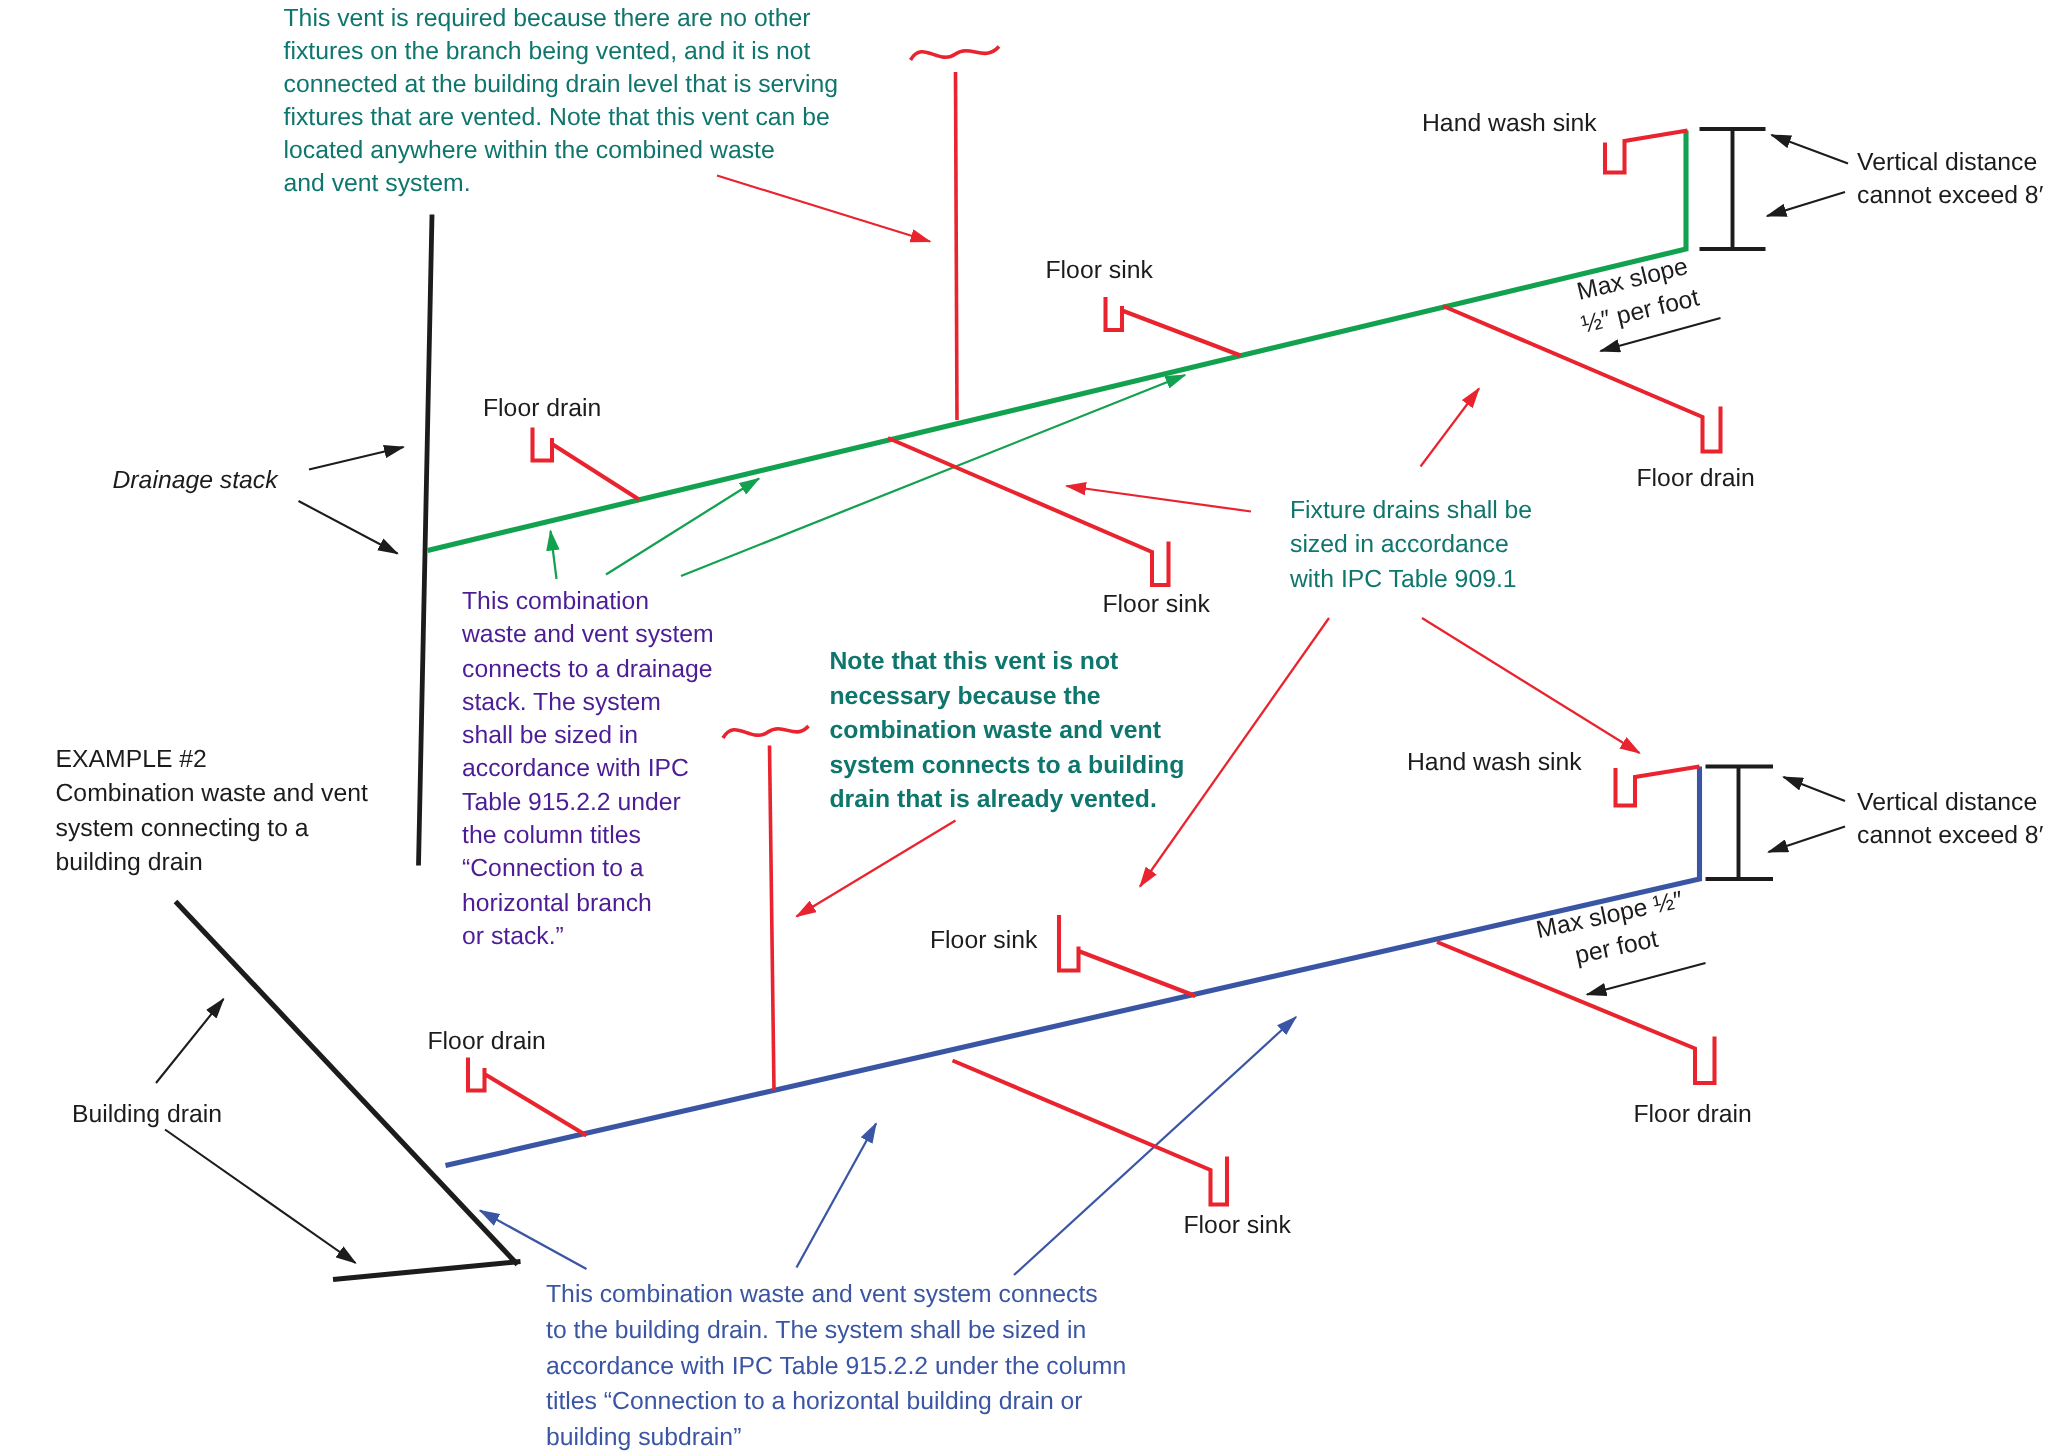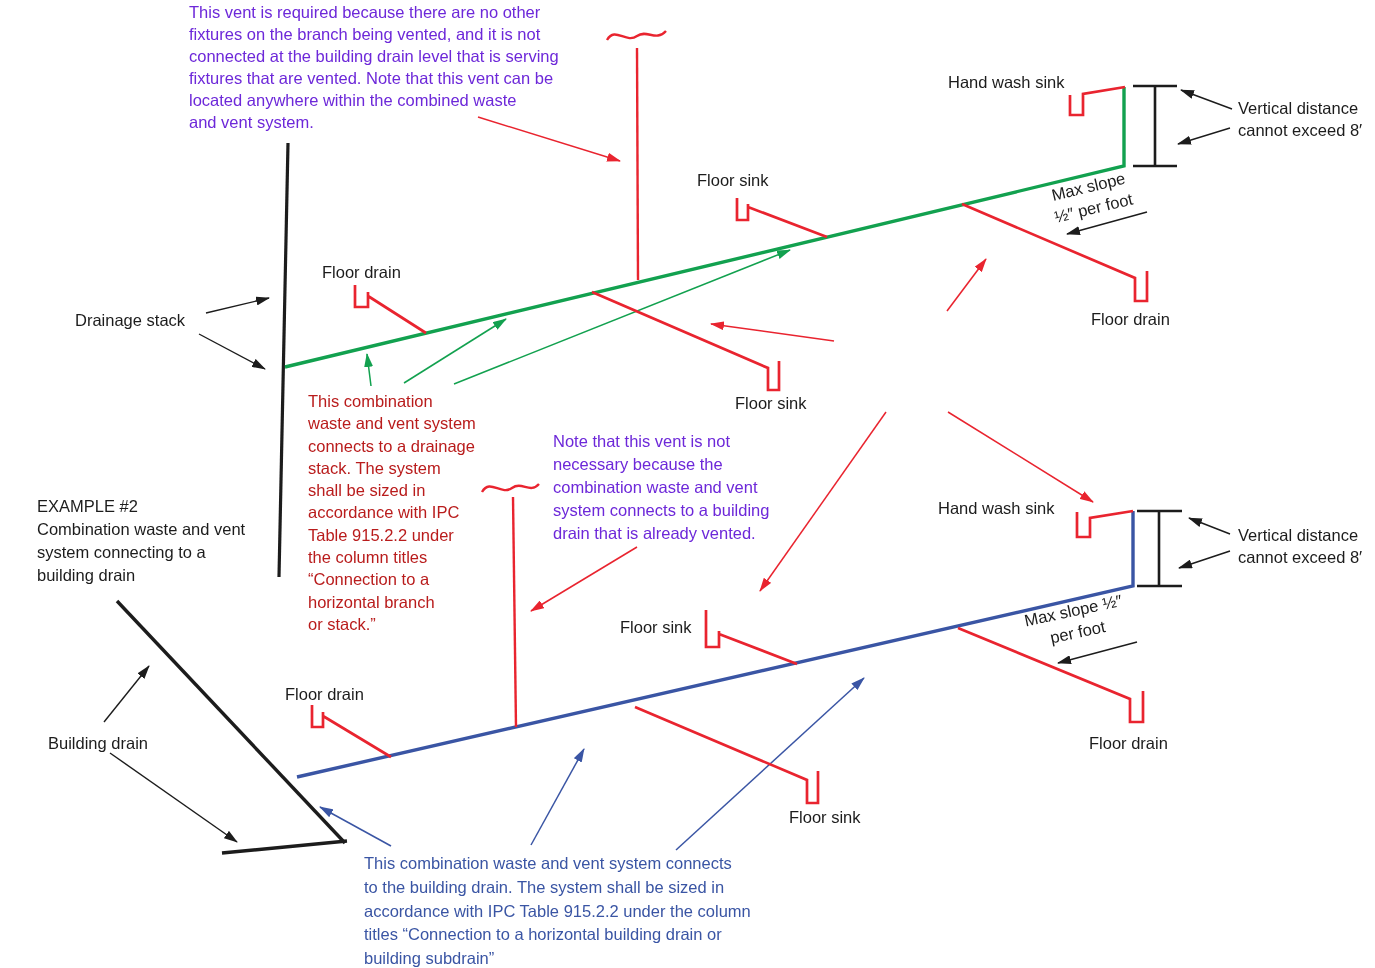--- a/index.html
+++ b/index.html
@@ -1,21 +1,21 @@
 <!DOCTYPE html>
 <html><head>
 <meta charset="utf-8">
 <style>
   html,body{margin:0;padding:0;background:#ffffff;}
   .stage{position:relative;width:1375px;height:968px;background:#fff;overflow:hidden;
          font-family:"Liberation Sans",sans-serif;}
   .stage svg{position:absolute;left:0;top:0;}
   .t{position:absolute;font-size:16.5px;line-height:22px;white-space:pre-line;color:#1c1c1c;}
-  .red{color:#6d28d9;}
-  .green{color:#b91c1c;}
+  .red{color:#0f766e;}
+  .green{color:#4c1d95;}
   .blue{color:#3a55a4;}
   .lh22{line-height:22.3px;}
   .lh23{line-height:23px;}
   .lh24{line-height:23.8px;}
   .lh21{line-height:21.5px;}
   .ctr{text-align:center;}
   .rot1{transform:rotate(-13.5deg);transform-origin:center;}
   .rot2{transform:rotate(-12deg);transform-origin:center;}
 </style>
 </head>
@@ -104,42 +104,45 @@
       </g>
     </g>
   </svg>
 
   <div class="t red" style="left:189px;top:1px;width:430px;">This vent is required because there are no other
 fixtures on the branch being vented, and it is not
 connected at the building drain level that is serving
 fixtures that are vented. Note that this vent can be
 located anywhere within the combined waste
 and vent system.</div>
-  <div class="t" style="left:75px;top:309px;">Drainage stack</div>
+  <div class="t" style="left:75px;top:309px;font-style:italic;">Drainage stack</div>
   <div class="t" style="left:322px;top:261px;">Floor drain</div>
   <div class="t" style="left:697px;top:169px;">Floor sink</div>
   <div class="t" style="left:948px;top:71px;">Hand wash sink</div>
   <div class="t lh21" style="left:1238px;top:98px;">Vertical distance
 cannot exceed 8′</div>
   <div class="t lh21 ctr rot1" style="left:1032px;top:176px;width:118px;">Max slope
 ½″ per foot</div>
   <div class="t" style="left:735px;top:392px;">Floor sink</div>
   <div class="t" style="left:1091px;top:308px;">Floor drain</div>
   <div class="t green lh22" style="left:308px;top:390px;width:210px;">This combination
 waste and vent system
 connects to a drainage
 stack. The system
 shall be sized in
 accordance with IPC
 Table 915.2.2 under
 the column titles
 “Connection to a
 horizontal branch
 or stack.”</div>
-  <div class="t red lh23" style="left:553px;top:430px;width:260px;">Note that this vent is not
+  <div class="t red lh23" style="left:860px;top:329px;">Fixture drains shall be
+sized in accordance
+with IPC Table 909.1</div>
+  <div class="t red lh23" style="left:553px;top:430px;width:260px;font-weight:bold;">Note that this vent is not
 necessary because the
 combination waste and vent
 system connects to a building
 drain that is already vented.</div>
   <div class="t lh23" style="left:2px;top:495px;margin-left:35px;">EXAMPLE #2
 Combination waste and vent
 system connecting to a
 building drain</div>
   <div class="t" style="left:938px;top:497px;">Hand wash sink</div>
   <div class="t lh21" style="left:1238px;top:525px;">Vertical distance

